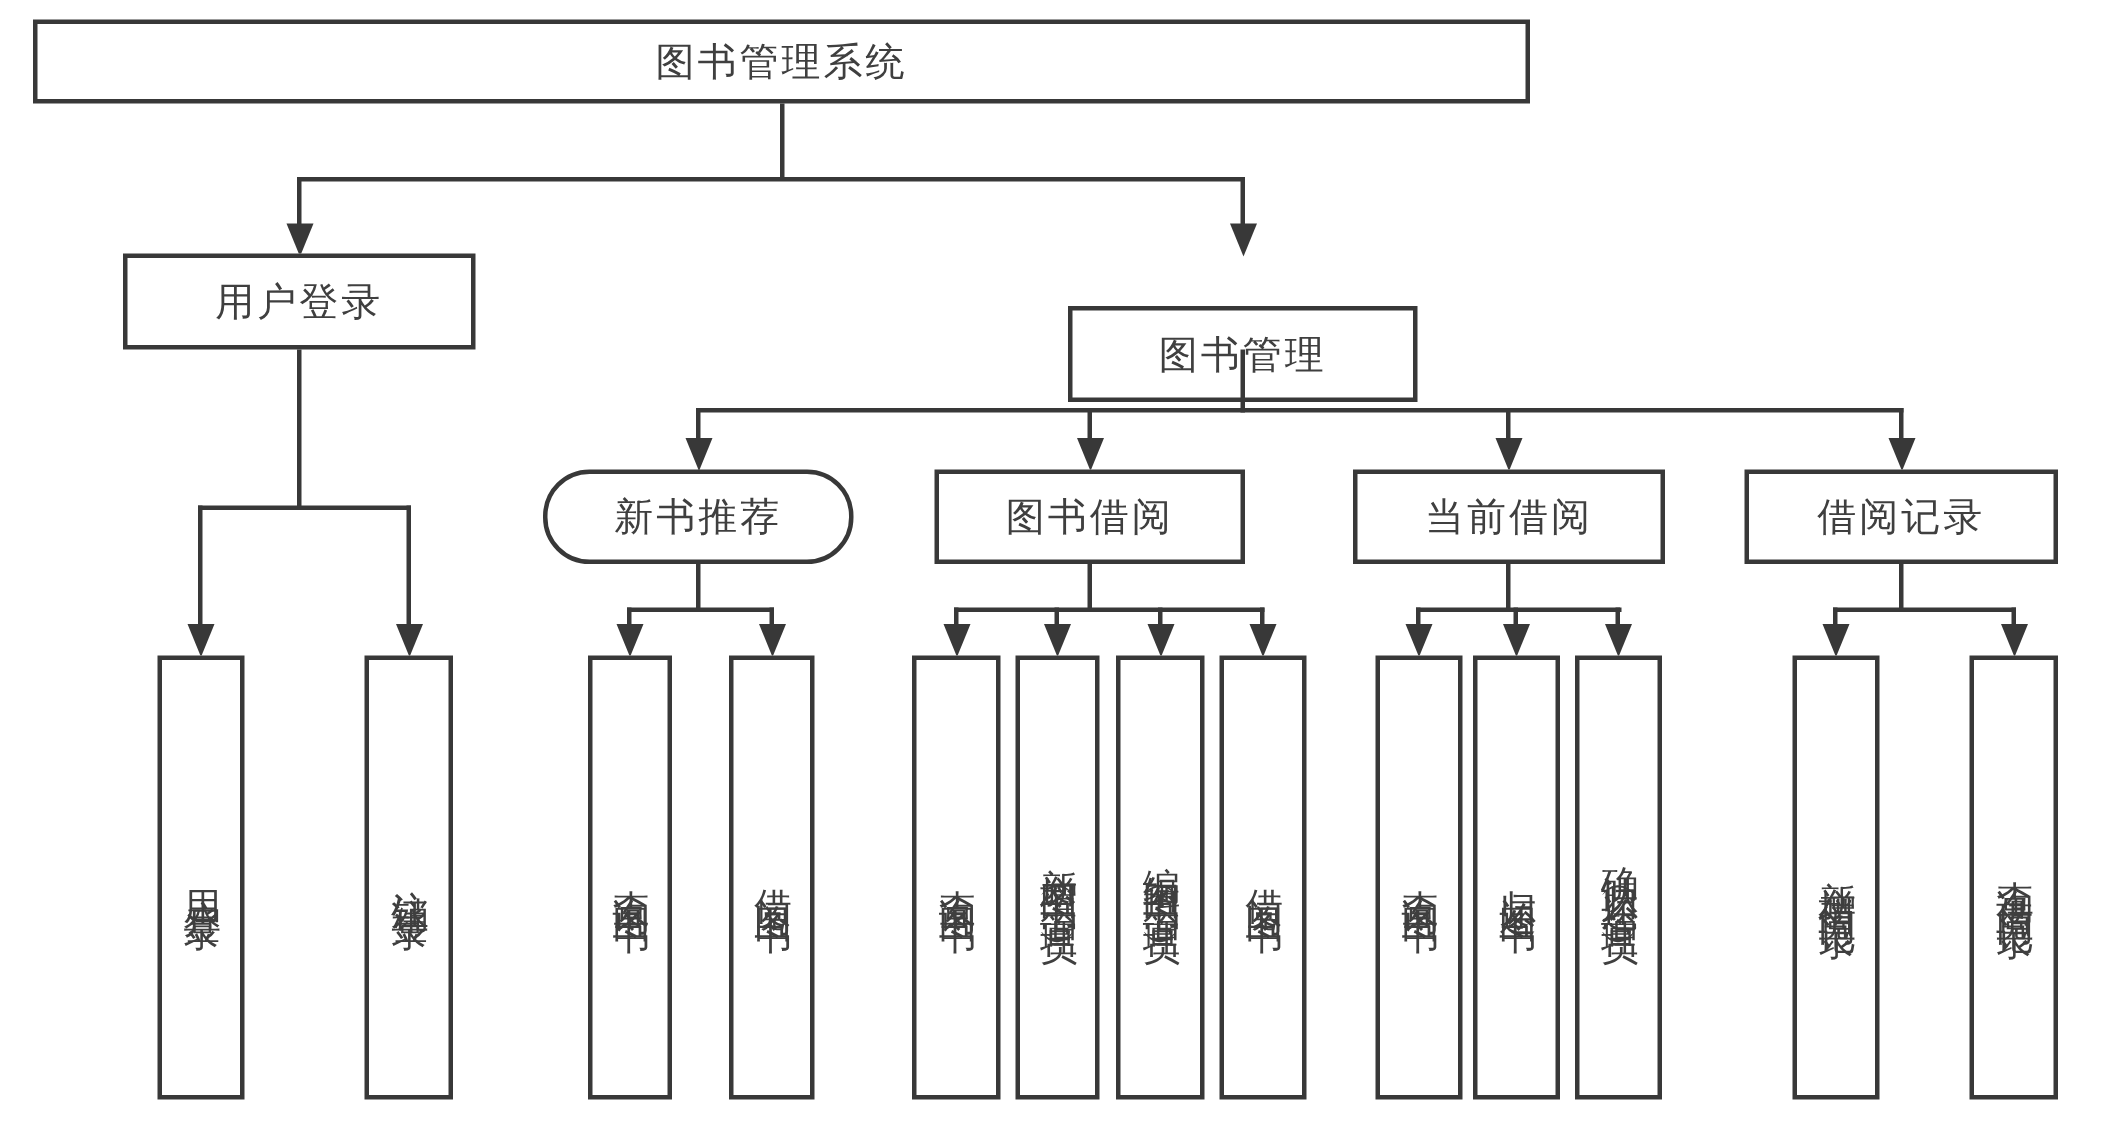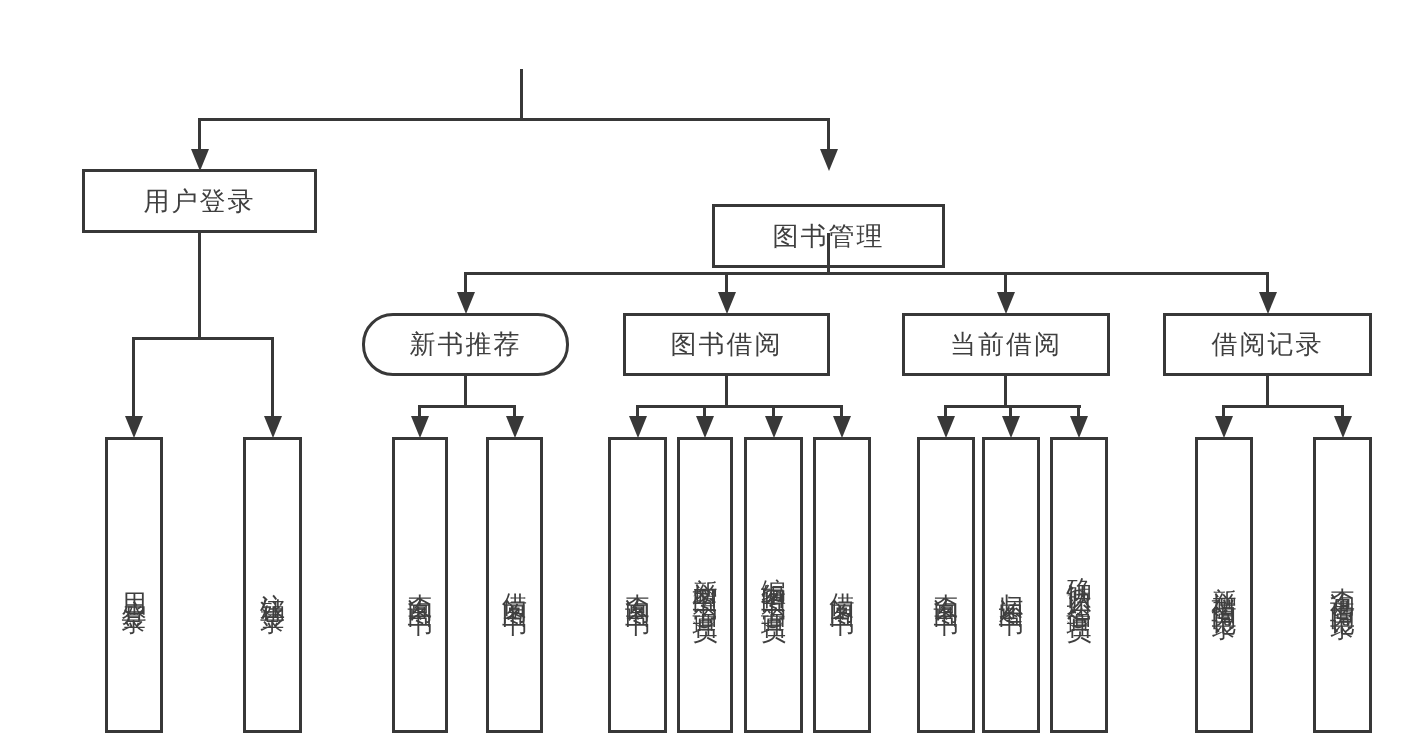--- a/index.html
+++ b/index.html
@@ -64,20 +64,23 @@
     color:var(--watermark);
     letter-spacing:1px;
     white-space:nowrap;
   }
 </style>
 </head>
 <body>
 
 <div class="canvas">
 
+  <div class="node" style="left:22px;top:13px;width:998px;height:56px;">
+    <span class="hlabel">图书管理系统</span>
+  </div>
 
   <div class="line" style="left:520px;top:69px;width:3px;height:50px;"></div>
   <div class="line" style="left:198px;top:118px;width:632px;height:3px;"></div>
   <div class="line" style="left:198px;top:118px;width:3px;height:34px;"></div>
   <div class="line" style="left:827px;top:118px;width:3px;height:34px;"></div>
   <div class="arrow" style="left:191px;top:149px;"></div>
   <div class="arrow" style="left:820px;top:149px;"></div>
 
   <div class="node" style="left:82px;top:169px;width:235px;height:64px;">
     <span class="hlabel">用户登录</span>

